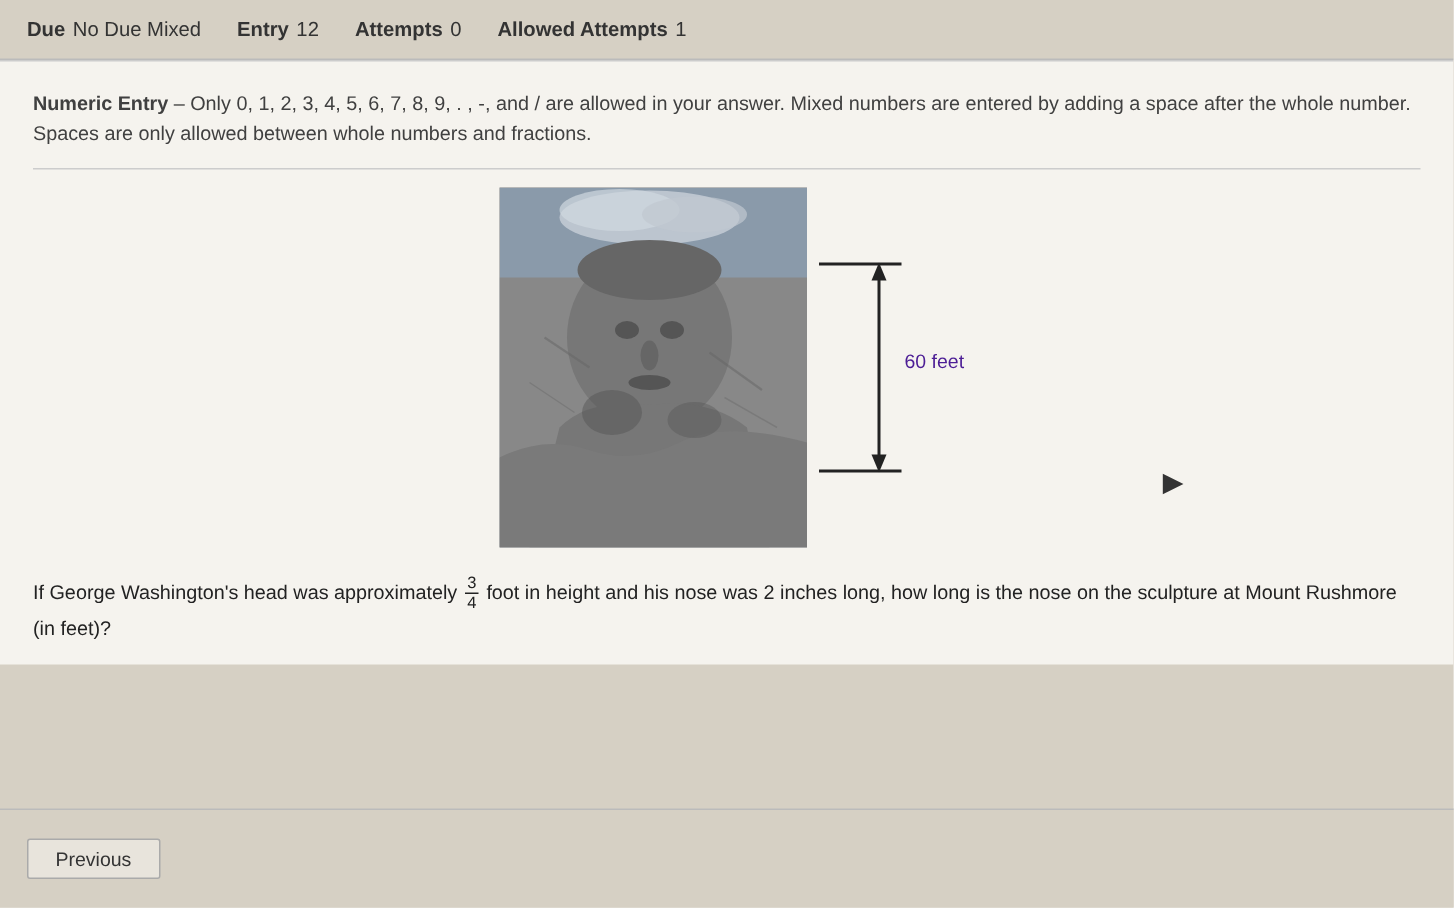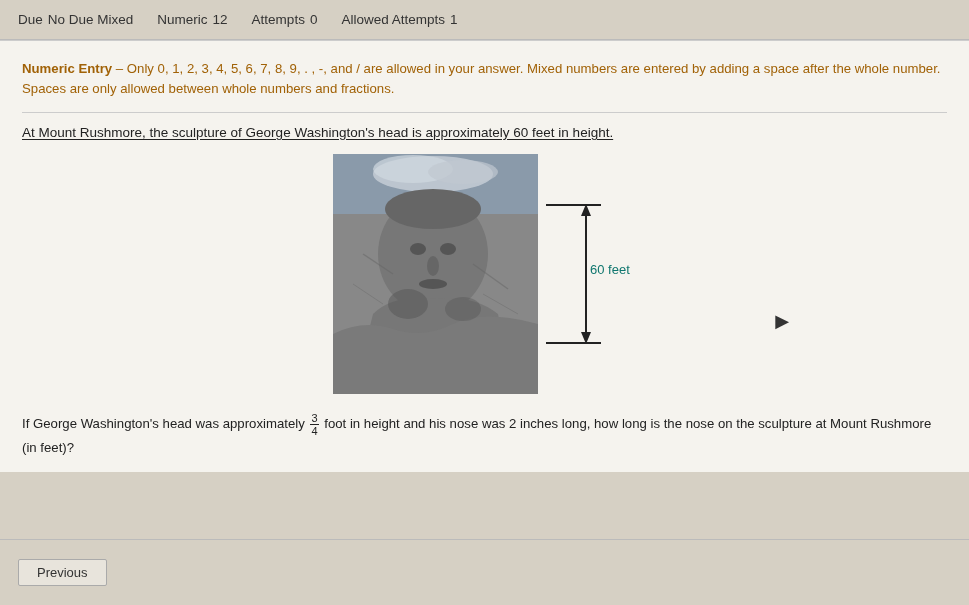--- a/index.html
+++ b/index.html
@@ -25,38 +25,39 @@
     }
 
     .top-bar-item {
       display: flex;
       align-items: center;
       gap: 5px;
     }
 
     .top-bar-label {
       color: #333;
+      font-weight: bold;
     }
 
     .top-bar-value {
       color: #333;
       font-weight: normal;
     }
 
     .main-content {
       background: #f5f3ee;
       margin: 0;
       padding: 18px 22px 14px 22px;
       border-top: 1px solid #ccc;
     }
 
     .instructions {
       font-size: 13.2px;
       line-height: 1.55;
-      color: #a16207;
+      color: #404040;
       margin-bottom: 12px;
       border-bottom: 1px solid #ccc;
       padding-bottom: 12px;
     }
 
     .instructions strong {
       font-weight: bold;
     }
 
     .question-text {
@@ -149,40 +150,39 @@
   </style>
 </head>
 <body>
 
 <div class="top-bar">
   <div class="top-bar-item">
     <span class="top-bar-label">Due</span>
     <span class="top-bar-value">No Due Mixed</span>
   </div>
   <div class="top-bar-item">
-    <span class="top-bar-label">Numeric</span>
+    <span class="top-bar-label">Entry</span>
     <span class="top-bar-value">12</span>
   </div>
   <div class="top-bar-item">
     <span class="top-bar-label">Attempts</span>
     <span class="top-bar-value">0</span>
   </div>
   <div class="top-bar-item">
     <span class="top-bar-label">Allowed Attempts</span>
     <span class="top-bar-value">1</span>
   </div>
 </div>
 
 <div class="main-content">
 
   <div class="instructions">
     <strong>Numeric Entry</strong><span> – Only 0, 1, 2, 3, 4, 5, 6, 7, 8, 9, . , -, and / are allowed in your answer. Mixed numbers are entered by adding a space after the whole number. Spaces are only allowed between whole numbers and fractions.</span>
   </div>
 
-  <p class="question-text">At Mount Rushmore, the sculpture of George Washington's head is approximately 60 feet in height.</p>
 
   <div class="image-area">
 
     <div class="sculpture-image">
       <svg viewBox="0 0 205 240" xmlns="http://www.w3.org/2000/svg">
 
         <rect width="205" height="240" fill="#8a9aaa"></rect>
 
         <ellipse cx="100" cy="20" rx="60" ry="18" fill="#c8d0d8" opacity="0.8"></ellipse>
         <ellipse cx="80" cy="15" rx="40" ry="14" fill="#d0d8e0" opacity="0.7"></ellipse>
@@ -223,21 +223,21 @@
 
         <polygon points="15,0 10,12 20,12" fill="#222"></polygon>
 
         <line x1="15" y1="10" x2="15" y2="130" stroke="#222" stroke-width="2"></line>
 
         <polygon points="15,140 10,128 20,128" fill="#222"></polygon>
       </svg>
 
       <div style="position:absolute; top:188px; left:0; width:55px; height:2px; background:#222;"></div>
 
-      <div style="position:absolute; top:108px; left:44px; font-size:13px; color:#0f766e; white-space:nowrap;">60 feet</div>
+      <div style="position:absolute; top:108px; left:57px; font-size:13px; color:#4c1d95; white-space:nowrap;">60 feet</div>
     </div>
   </div>
 
   <p class="question-body">
     <span>If George Washington's head was approximately</span>
     <span class="fraction">
       <span class="num">3</span>
       <span class="den">4</span>
     </span>
     <span>foot in height and his nose was 2 inches long, how long is the nose on the sculpture at Mount Rushmore (in feet)?</span>

